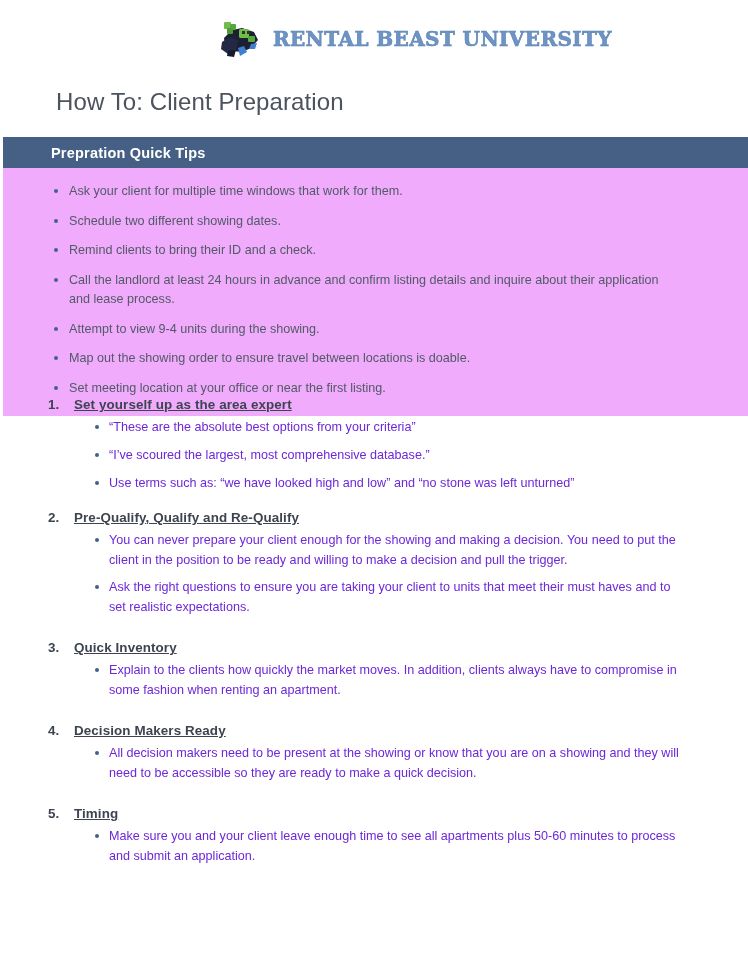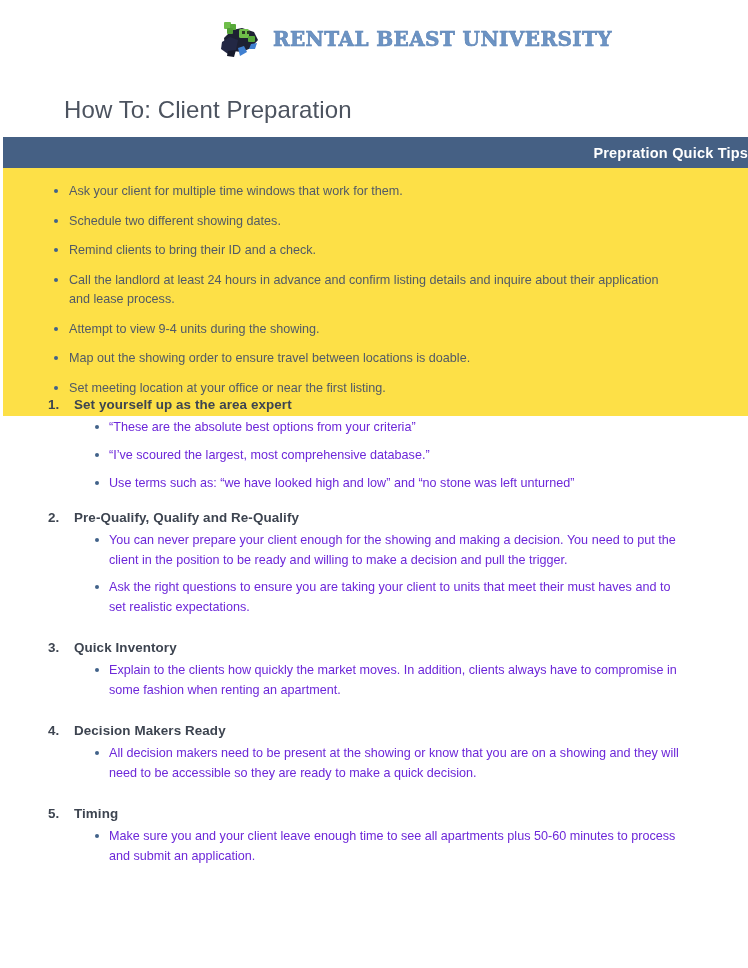--- a/index.html
+++ b/index.html
@@ -49,47 +49,46 @@
 
   
   .page-title {
     position: absolute;
     top: 80px;
     left: 48px;
     font-size: 24px;
     font-weight: normal;
     color: #4c535f;
     letter-spacing: 0.1px;
-    margin: 16px;
+    margin: 8px;
   }
 
   
   .tips-panel {
     position: absolute;
     top: 137px;
     left: 3px;
     width: 745px;
   }
   .tips-header {
     background: #456084;
     height: 31px;
     display: flex;
     align-items: center;
     padding-left: 48px;
     box-sizing: border-box;
-    justify-content: flex-end;
   }
   .tips-header-title {
     color: #ffffff;
     font-size: 14.5px;
     font-weight: bold;
     letter-spacing: 0.2px;
   }
   .tips-body {
-    background: #fde047;
+    background: #f0abfc;
     padding: 14px 48px 18px 48px;
     box-sizing: border-box;
     min-height: 210px;
   }
   ul.tips-list {
     list-style: none;
     margin: 0;
     padding: 0;
   }
   ul.tips-list > li {
@@ -131,21 +130,21 @@
     color: #3d4450;
     margin: 0 0 6px 0;
     letter-spacing: 0.1px;
   }
   .section-num {
     width: 26px;
     flex: 0 0 26px;
     font-weight: bold;
     color: #3d4450;
   }
-  .section-title { font-weight: bold; }
+  .section-title { font-weight: bold; text-decoration: underline; }
   .section-intro {
     margin: 0 0 6px 33px;
     font-size: 12.6px;
     line-height: 1.55;
     color: #525a66;
   }
   ul.sub-list {
     list-style: none;
     margin: 0 0 0 47px;
     padding: 0;

